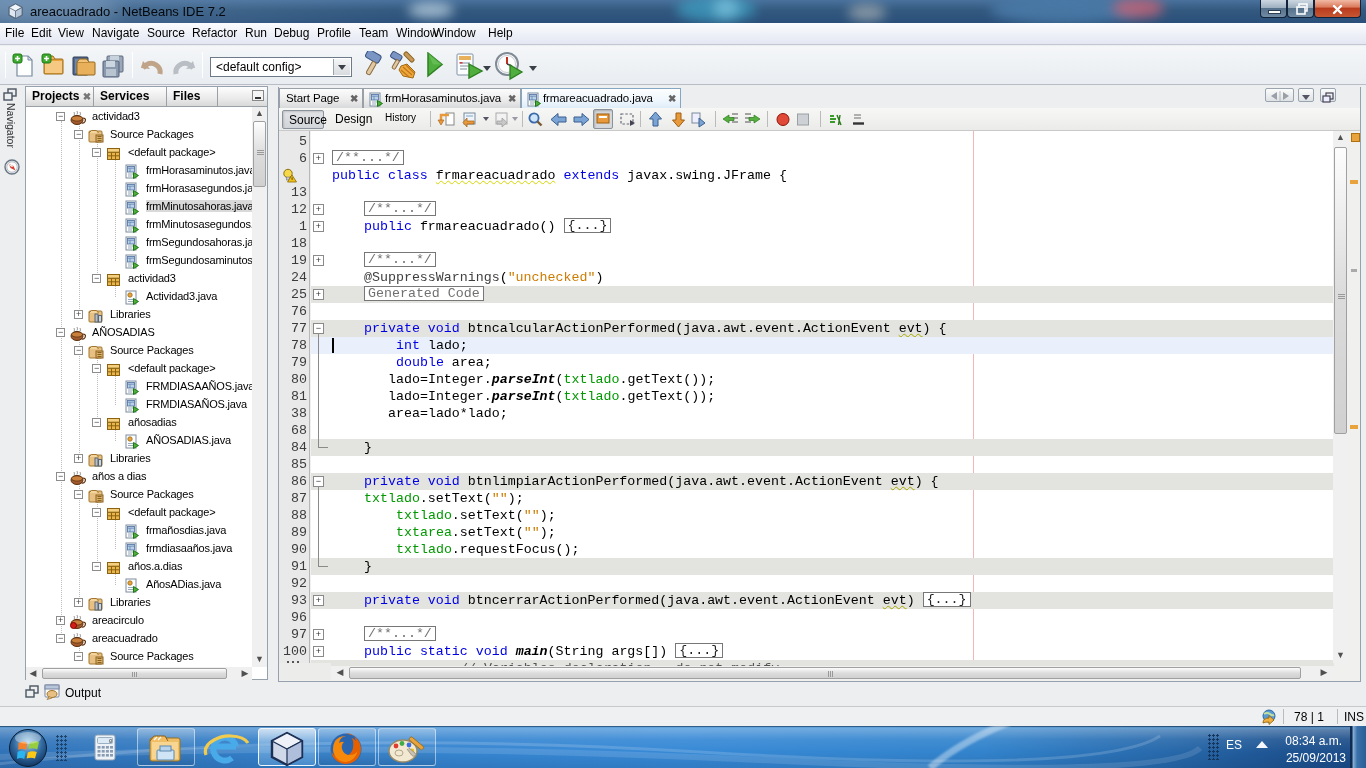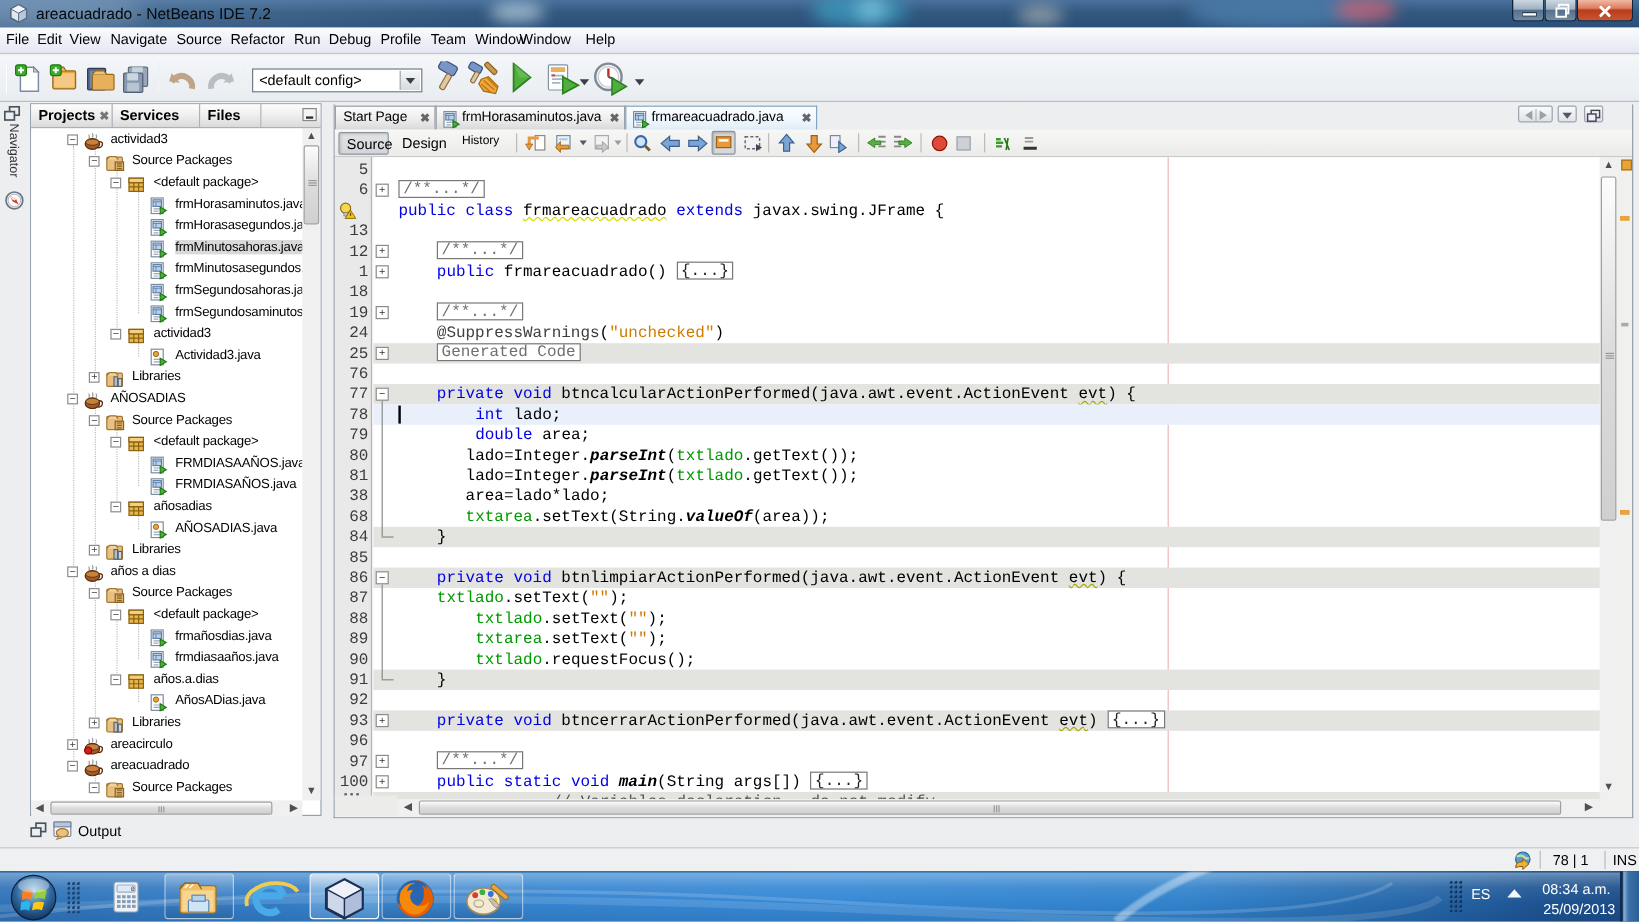--- a/index.html
+++ b/index.html
@@ -694,21 +694,20 @@
 <div class="cline" style="left:53px;top:155px;"><span class="foldbox">Generated Code</span></div>
 <div class="band" style="top:189px;"></div>
 <div class="fb" style="left:2px;top:192px;">−</div>
 <div class="cline" style="left:53px;top:189px;"><span class="k">private</span> <span class="k">void</span> <span class="bo">btncalcularActionPerformed</span>(java.awt.event.ActionEvent <span class="wavy2">evt</span>) {</div>
 <div class="band" style="top:206px;background:#e9f0fb;"></div>
 <div class="cline" style="left:85px;top:206px;"><span class="k">int</span> lado;</div>
 <div class="cline" style="left:85px;top:223px;"><span class="k">double</span> area;</div>
 <div class="cline" style="left:77px;top:240px;">lado=Integer.<span class="it">parseInt</span>(<span class="gr">txtlado</span>.getText());</div>
 <div class="cline" style="left:77px;top:257px;">lado=Integer.<span class="it">parseInt</span>(<span class="gr">txtlado</span>.getText());</div>
 <div class="cline" style="left:77px;top:274px;">area=lado*lado;</div>
-<div class="cline" style="left:77px;top:291px;"><span class="gr">txtarea</span>.setText(String.<span class="it">valueOf</span>(area));</div>
 <div class="band" style="top:308px;"></div>
 <div class="cline" style="left:53px;top:308px;">}</div>
 <div class="band" style="top:342px;"></div>
 <div class="fb" style="left:2px;top:345px;">−</div>
 <div class="cline" style="left:53px;top:342px;"><span class="k">private</span> <span class="k">void</span> <span class="bo">btnlimpiarActionPerformed</span>(java.awt.event.ActionEvent <span class="wavy2">evt</span>) {</div>
 <div class="cline" style="left:53px;top:359px;"><span class="gr">txtlado</span>.setText(<span class="st">""</span>);</div>
 <div class="cline" style="left:85px;top:376px;"><span class="gr">txtlado</span>.setText(<span class="st">""</span>);</div>
 <div class="cline" style="left:85px;top:393px;"><span class="gr">txtarea</span>.setText(<span class="st">""</span>);</div>
 <div class="cline" style="left:85px;top:410px;"><span class="gr">txtlado</span>.requestFocus();</div>
 <div class="band" style="top:427px;"></div>

